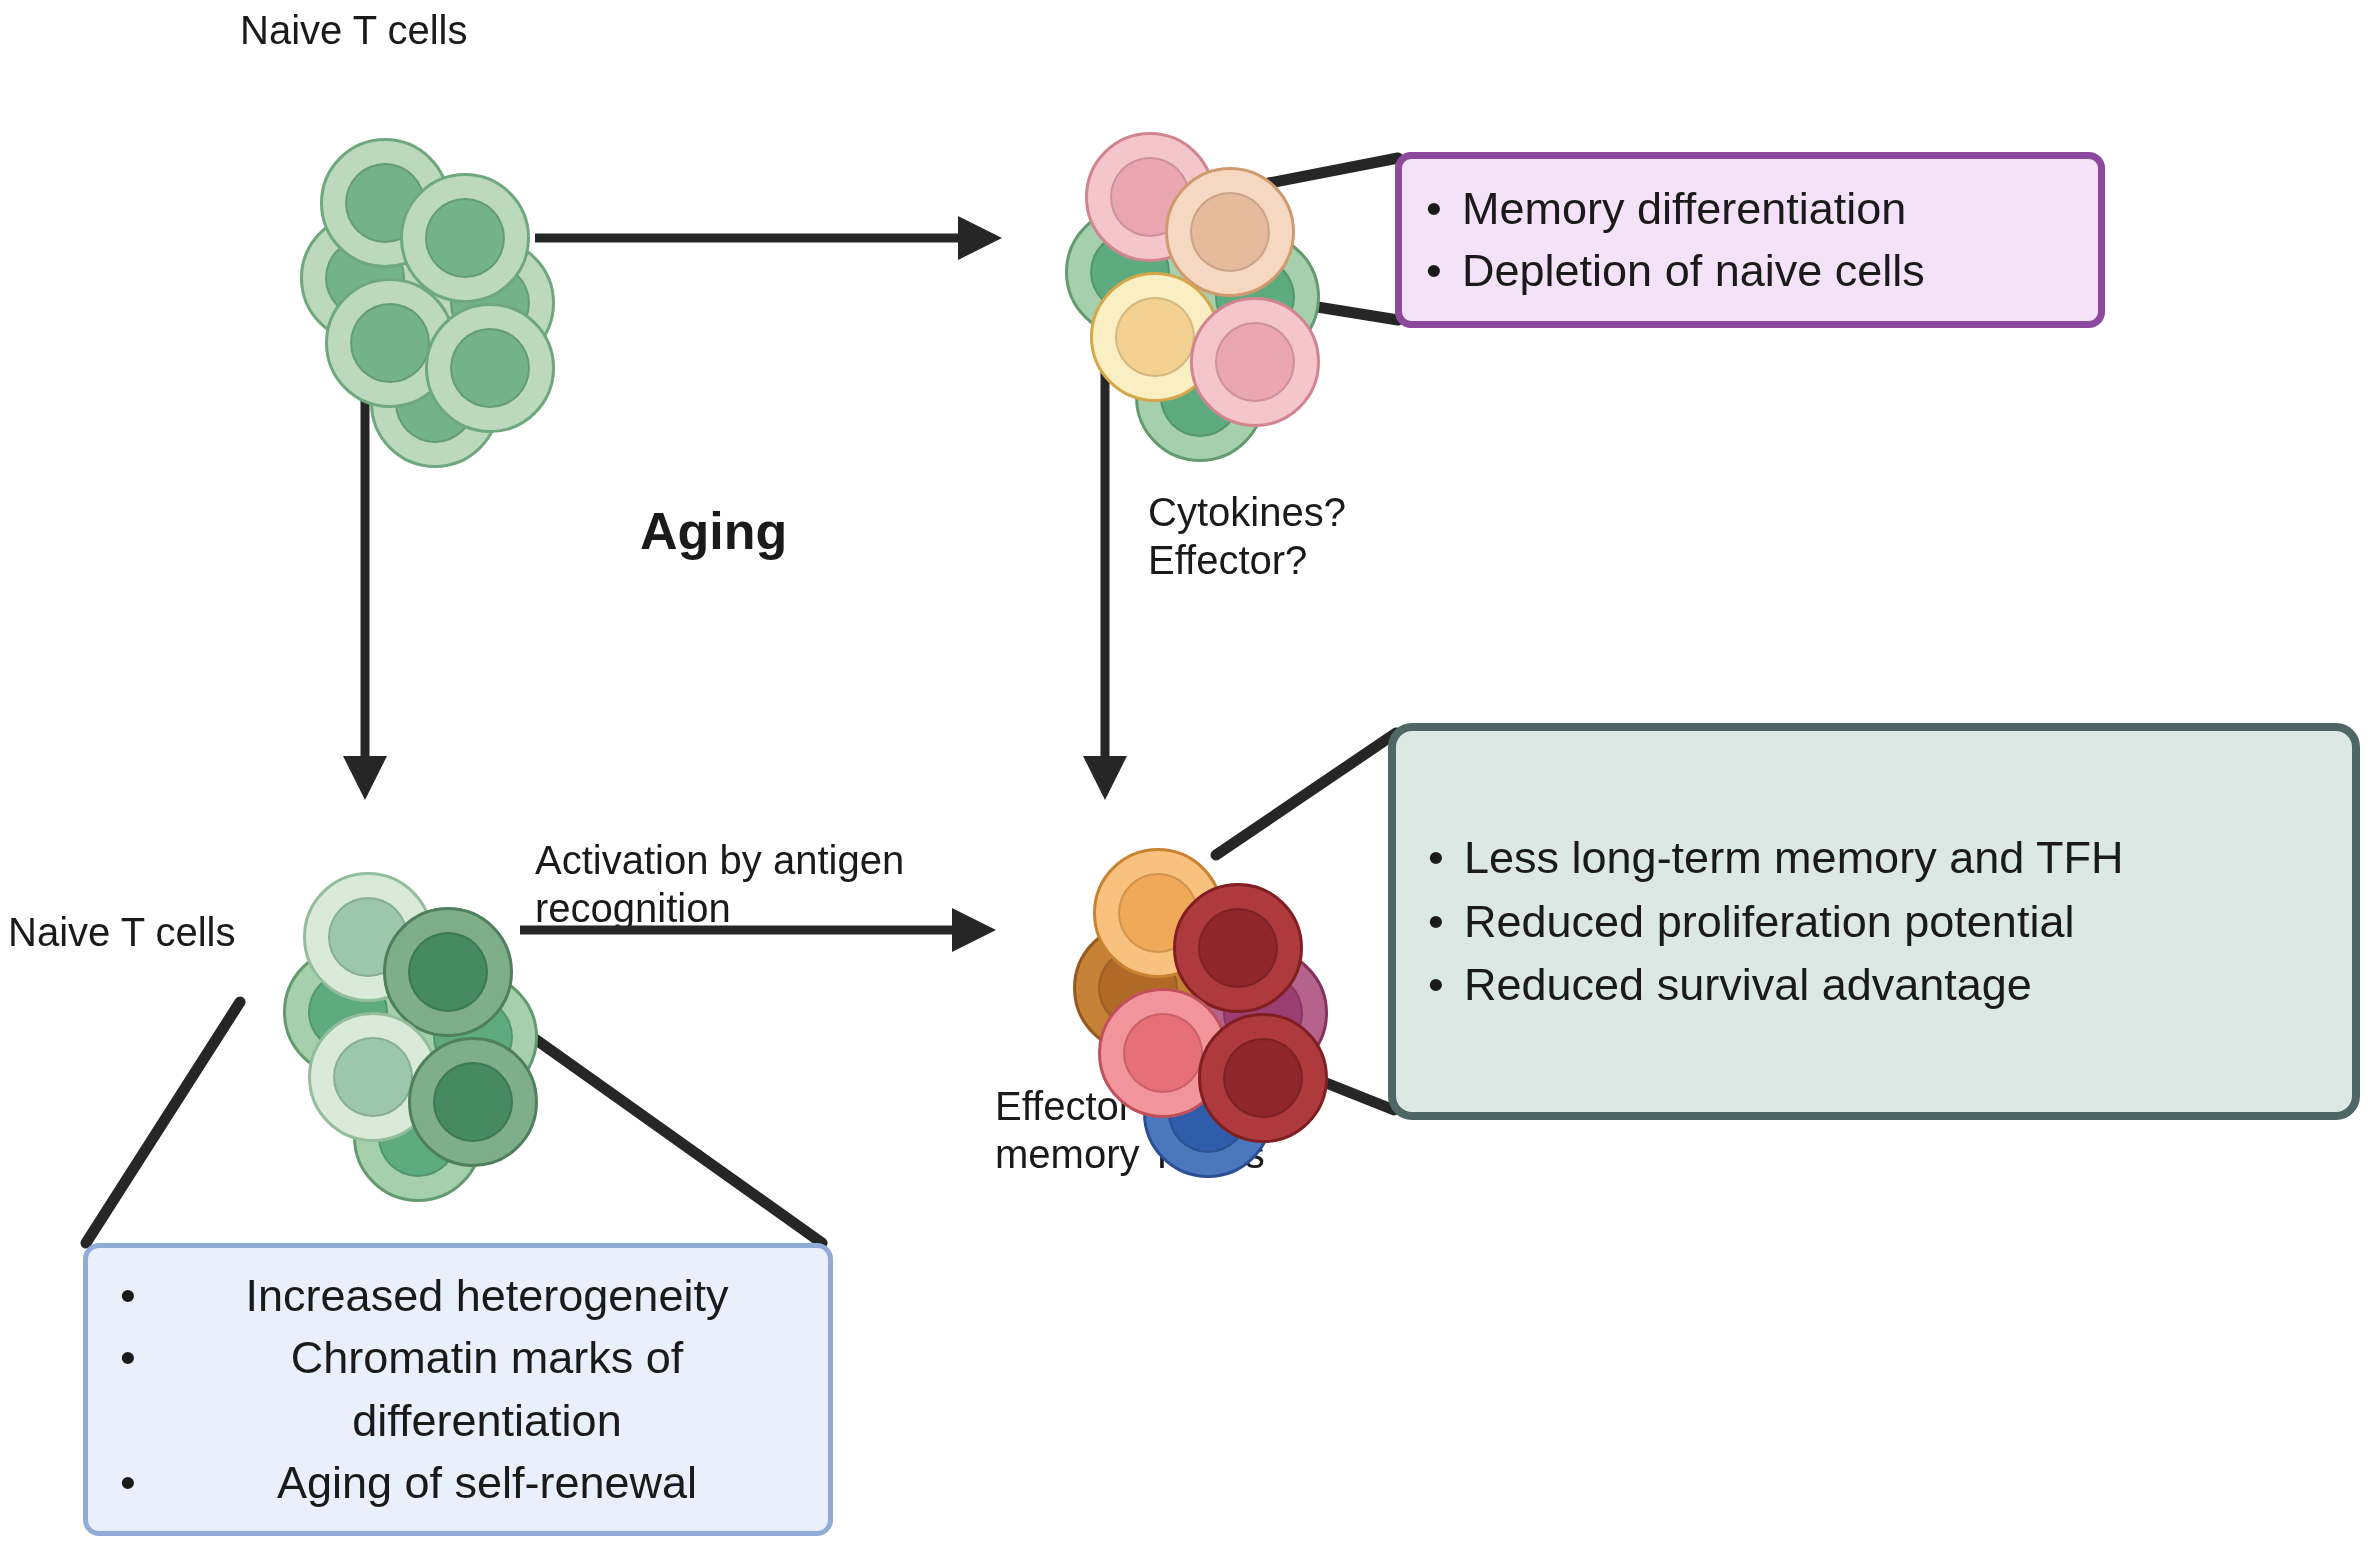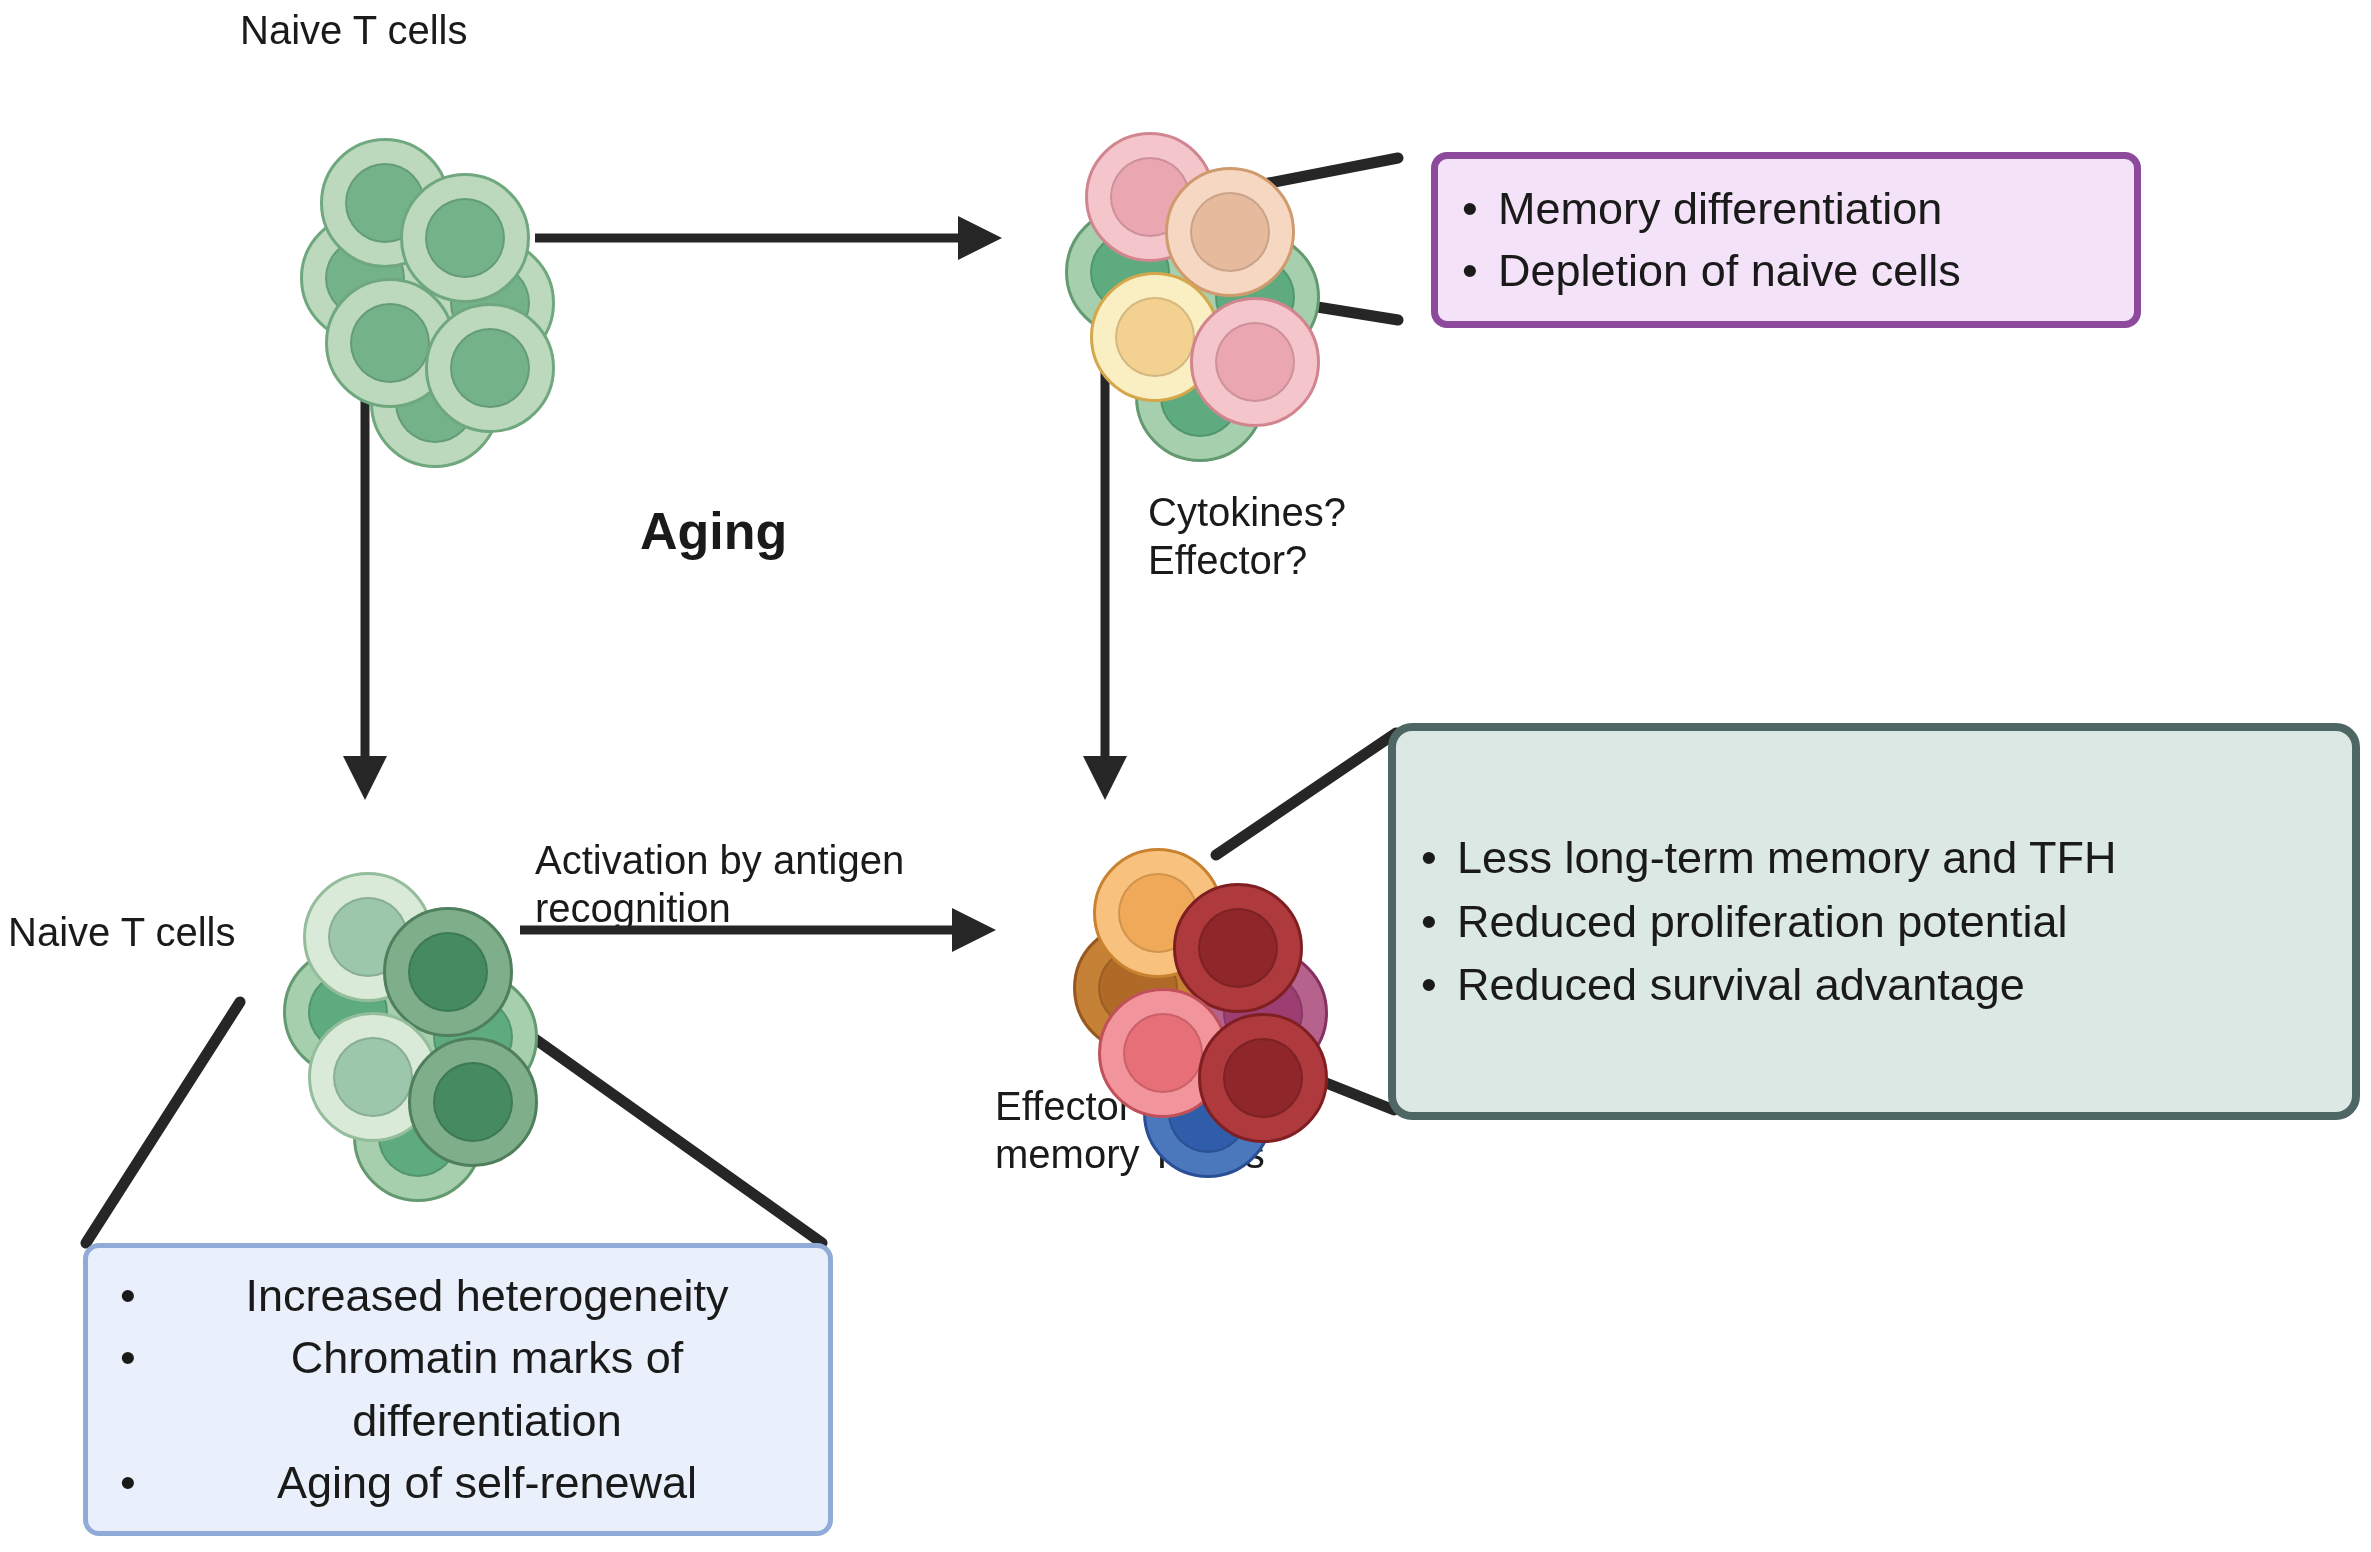--- a/index.html
+++ b/index.html
@@ -13,29 +13,29 @@
   svg.lines{position:absolute;left:0;top:0;z-index:1;}
 
   
   .callout{position:absolute;z-index:3;box-sizing:border-box;}
   .callout ul{margin:0;padding:0;list-style:none;}
   .callout li{position:relative;padding-left:42px;}
   .callout li::before{content:"\2022";position:absolute;left:6px;}
   .box-purple{
     left:1395px;top:152px;width:710px;height:176px;
     background:#f4e3f8;border:7px solid #8d4a9c;border-radius:16px;
-    display:flex;align-items:center;margin-left:36px;
+    display:flex;align-items:center;
   }
   .box-purple ul{padding:0 10px 0 18px;font-size:45px;line-height:1.38;}
   .box-green{
     left:1388px;top:723px;width:972px;height:397px;
     background:#dce8e3;border:8px solid #4e6664;border-radius:24px;
     display:flex;align-items:center;
   }
-  .box-green ul{padding:0 10px 0 19px;font-size:45px;line-height:1.42;}
+  .box-green ul{padding:0 10px 0 26px;font-size:45px;line-height:1.42;}
   .box-blue{
     left:83px;top:1243px;width:750px;height:293px;
     background:#e9f0fb;border:5px solid #90abd7;border-radius:16px;
     display:flex;align-items:center;text-align:center;
   }
   .box-blue ul{padding:0 10px 0 26px;font-size:45px;line-height:1.38;}
   .sub{font-size:0.62em;vertical-align:-0.25em;}
 
   
   .cluster{position:absolute;width:300px;height:390px;z-index:2;}

